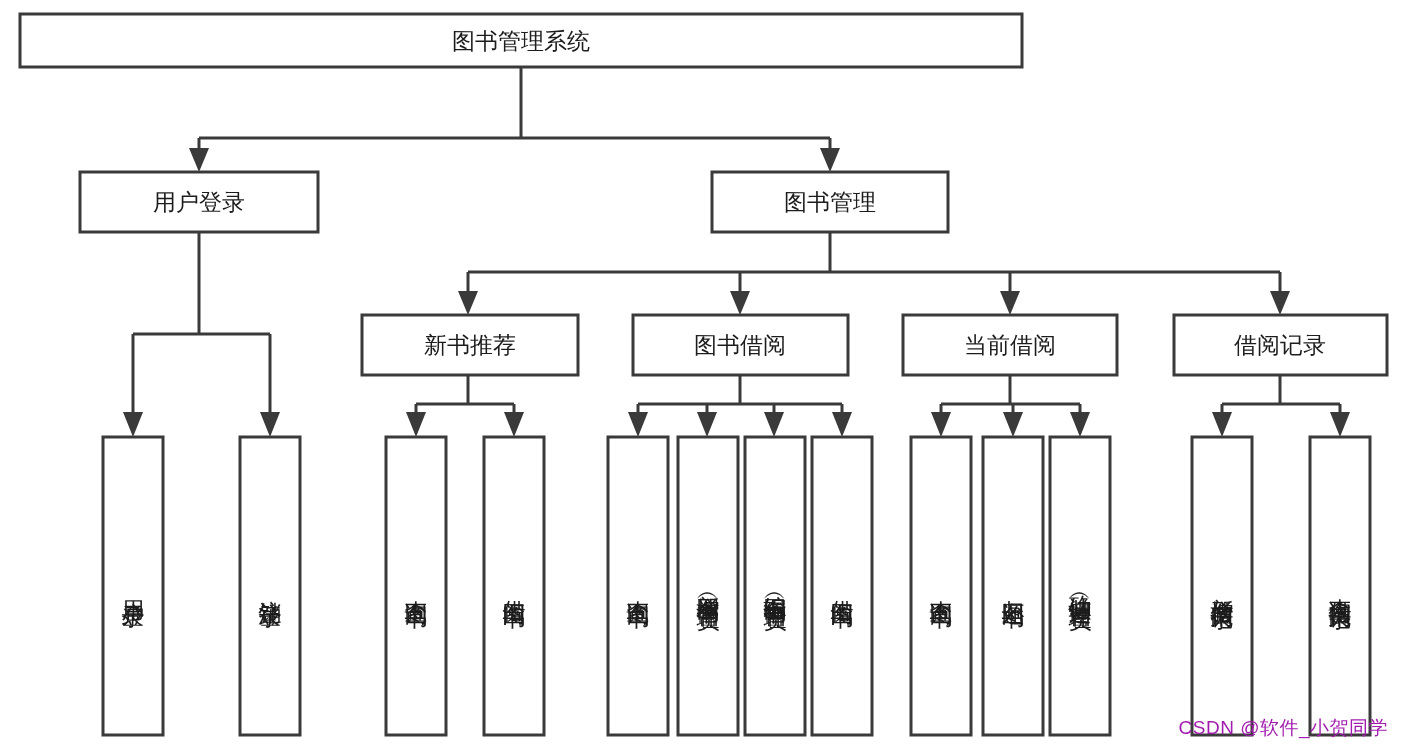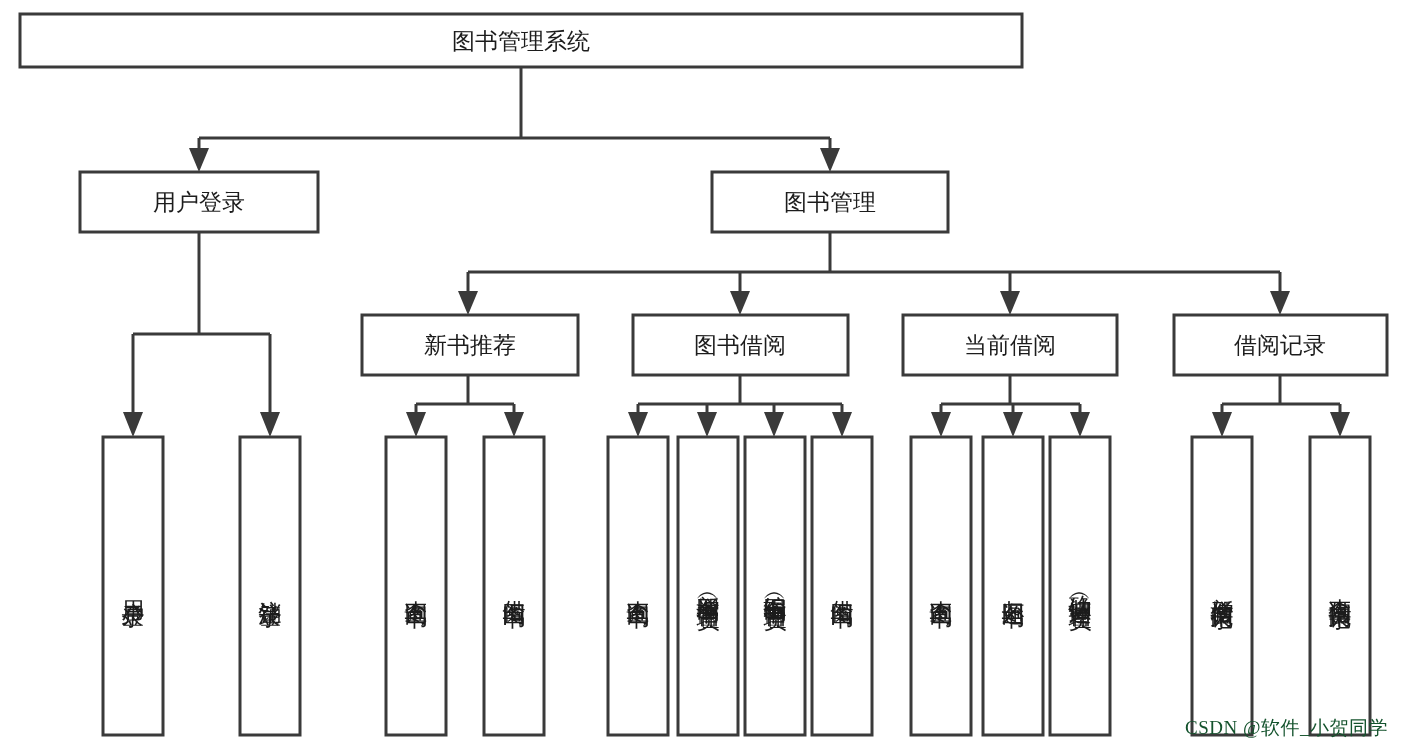--- a/index.html
+++ b/index.html
@@ -60,23 +60,23 @@
     display: flex;
     align-items: center;
     justify-content: center;
     pointer-events: none;
     user-select: none;
   }
   .watermark {
     position: absolute;
     right: 10px;
     bottom: 6px;
-    font-family: Liberation Serif, serif;
+    font-family: Liberation Sans, sans-serif;
     font-size: 19px;
-    color: #14532d;
+    color: #a21caf;
     white-space: nowrap;
     letter-spacing: 0.5px;
     margin-left: 36px;
   }
 </style>
 </head>
 <body>
 
 <div id="diagram-root">
 

